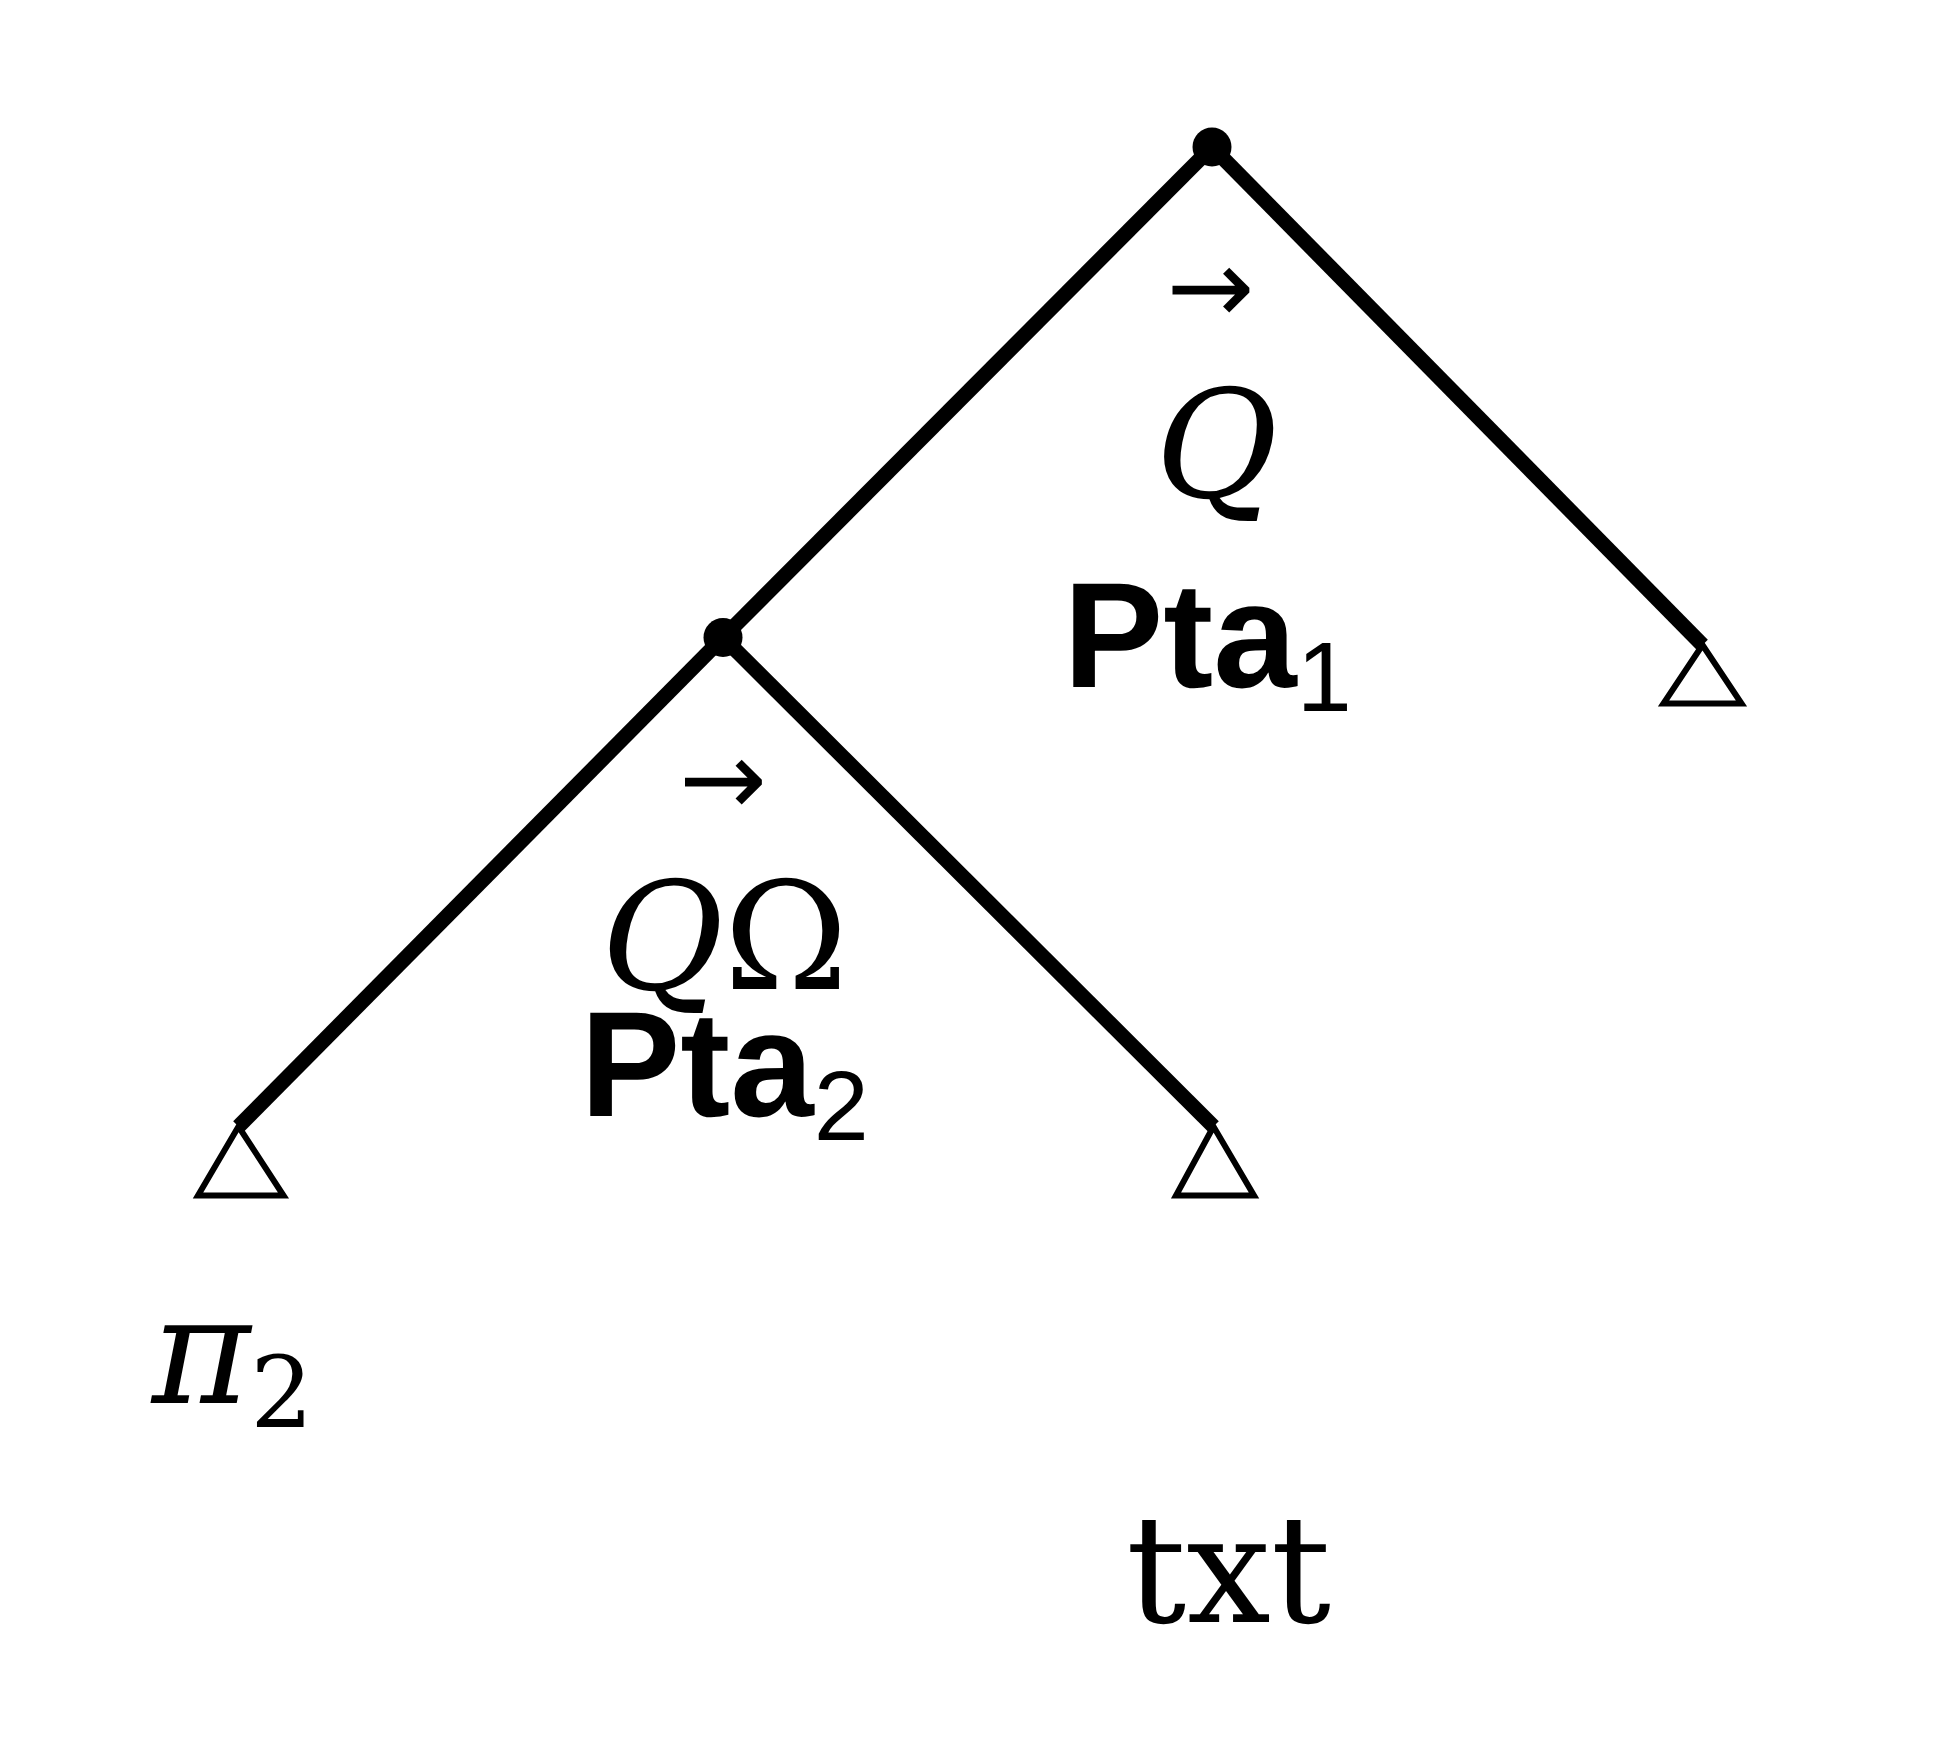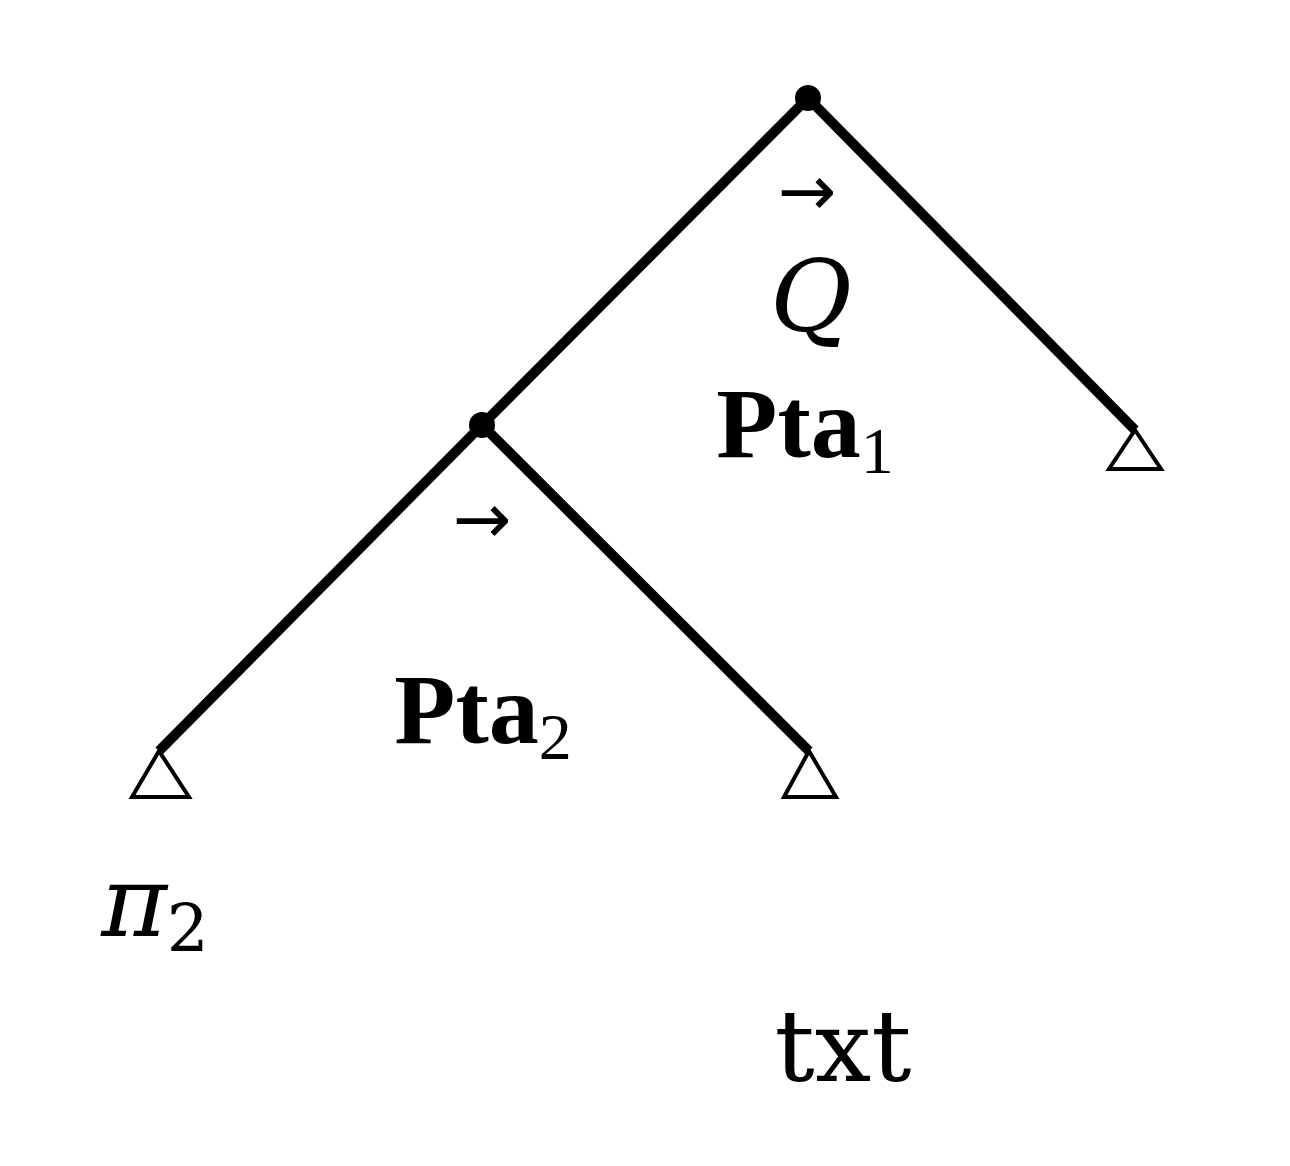--- a/index.html
+++ b/index.html
@@ -45,41 +45,40 @@
   }
   .math {
     font-family: "DejaVu Serif", serif;
     font-style: italic;
     font-size: 100px;
   }
   .rm {
     font-style: normal;
   }
   .bf {
-    font-family: Liberation Serif, serif;
+    font-family: Liberation Sans, sans-serif;
     font-style: normal;
     font-weight: bold;
     font-size: 100px;
   }
   .sub {
     font-size: 66px;
     font-style: normal;
     font-weight: normal;
     vertical-align: -0.24em;
   }
   .arrow {
     font-family: "DejaVu Sans", sans-serif;
     font-style: normal;
     font-size: 70px;
   }
   .caption {
     font-family: "DejaVu Serif", serif;
     font-style: normal;
     font-size: 100px;
-    margin-left: 24px;
   }
   .gap {
     margin-left: 0.18em;
   }
 </style>
 </head>
 <body>
 
 <div class="canvas">
 
@@ -102,20 +101,23 @@
   <div class="lbl math" style="left:811px; top:297px;">
     <span>Q</span>
   </div>
 
   <div class="lbl bf" style="left:805px; top:429px;">
     <span>Pta</span><span class="sub">1</span>
   </div>
 
   <div class="lbl arrow" style="left:482px; top:519px;">→</div>
 
+  <div class="lbl math" style="left:483px; top:625px;">
+    <span>Q</span><span class="rm">Ω</span>
+  </div>
 
   <div class="lbl bf" style="left:483px; top:715px;">
     <span>Pta</span><span class="sub">2</span>
   </div>
 
   <div class="lbl math" style="left:155px; top:907px;text-align:right;">
     <span>π</span><span class="sub">2</span>
   </div>
 
 

